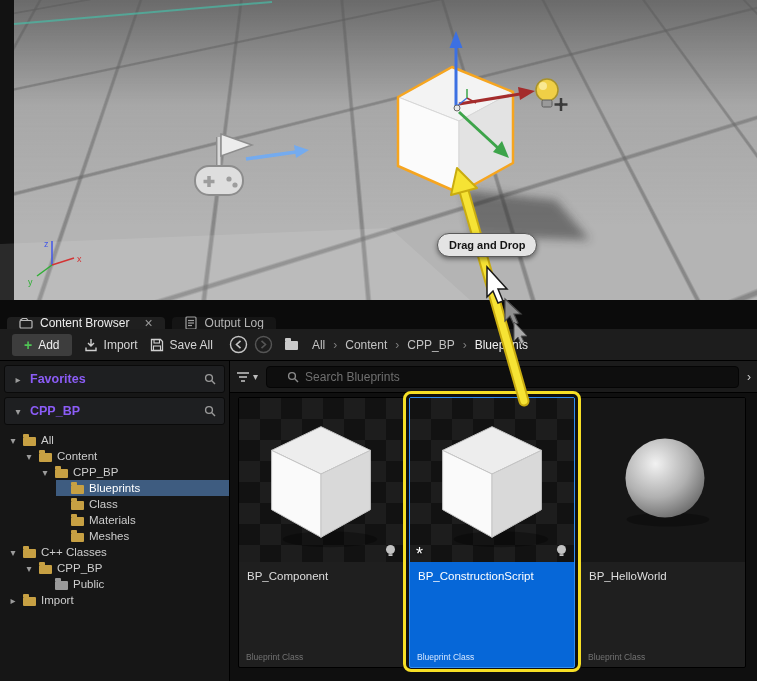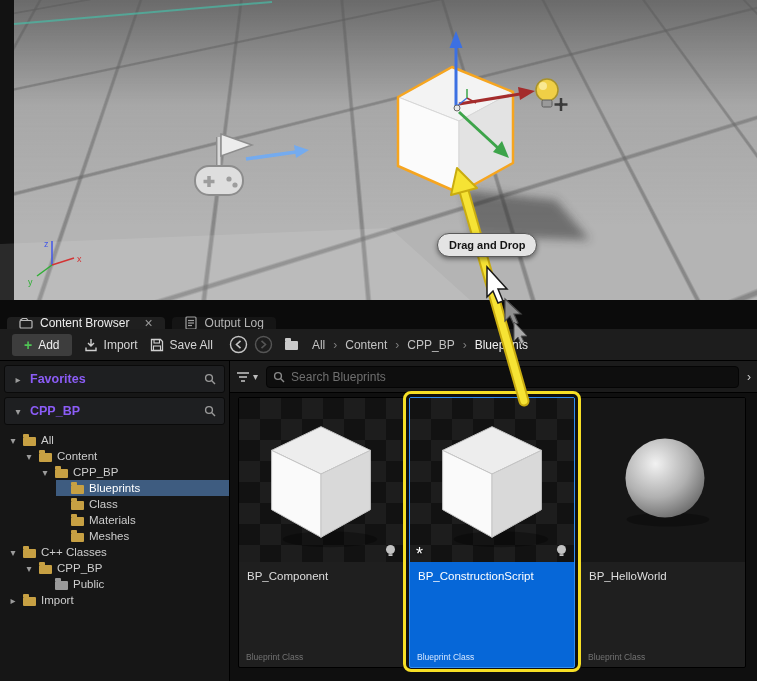--- a/index.html
+++ b/index.html
@@ -61,21 +61,21 @@
   .d0{margin-left:8px}.d1{margin-left:24px}.d2{margin-left:40px}.d3{margin-left:56px}
   .tlabel{white-space:nowrap}
 
   
   .content{flex:1;height:100%;display:flex;flex-direction:column;min-width:0}
   .search-row{height:32px;background:#1b1b1b;border-bottom:1px solid #000;display:flex;align-items:center;
     padding:0 6px;gap:8px;flex:none}
   .filter-btn{display:flex;align-items:center;gap:3px;color:#bdbdbd}
   .caret{color:#bdbdbd;font-size:10px}
   .search-box{flex:1;height:22px;background:#0e0e0e;border:1px solid #050505;border-radius:4px;display:flex;
-    align-items:center;padding:0 6px;gap:6px}
+    align-items:center;padding:0 20px;gap:6px}
   .search-box input{flex:1;background:transparent;border:none;outline:none;color:#ddd;font-size:12px;font-family:inherit;min-width:0}
   .search-box input::placeholder{color:#6f6f6f}
   .opt-caret{color:#cfcfcf;font-size:12px;flex:none}
   .grid{flex:1;background:#0f0f0f;display:flex;gap:5px;padding:4px 0 0 8px;align-items:flex-start}
   .tile{width:166px;height:271px;background:#1f1f1f;border:1px solid #000;position:relative;border-radius:2px;overflow:hidden;flex:none}
   .thumb{width:100%;height:164px;position:relative;background:#161616}
   .thumb.checker{background-image:conic-gradient(#1d1d1d 0 25%,#121212 0 50%,#1d1d1d 0 75%,#121212 0);background-size:42px 42px}
   .tname{padding:8px 8px 0 8px;font-size:11.5px;color:#dedede;white-space:nowrap;overflow:hidden}
   .ttype{position:absolute;left:7px;bottom:5px;font-size:8.5px;color:#737373}
   .tile.sel{background:#0667d8;border-color:#2f8cf0}

